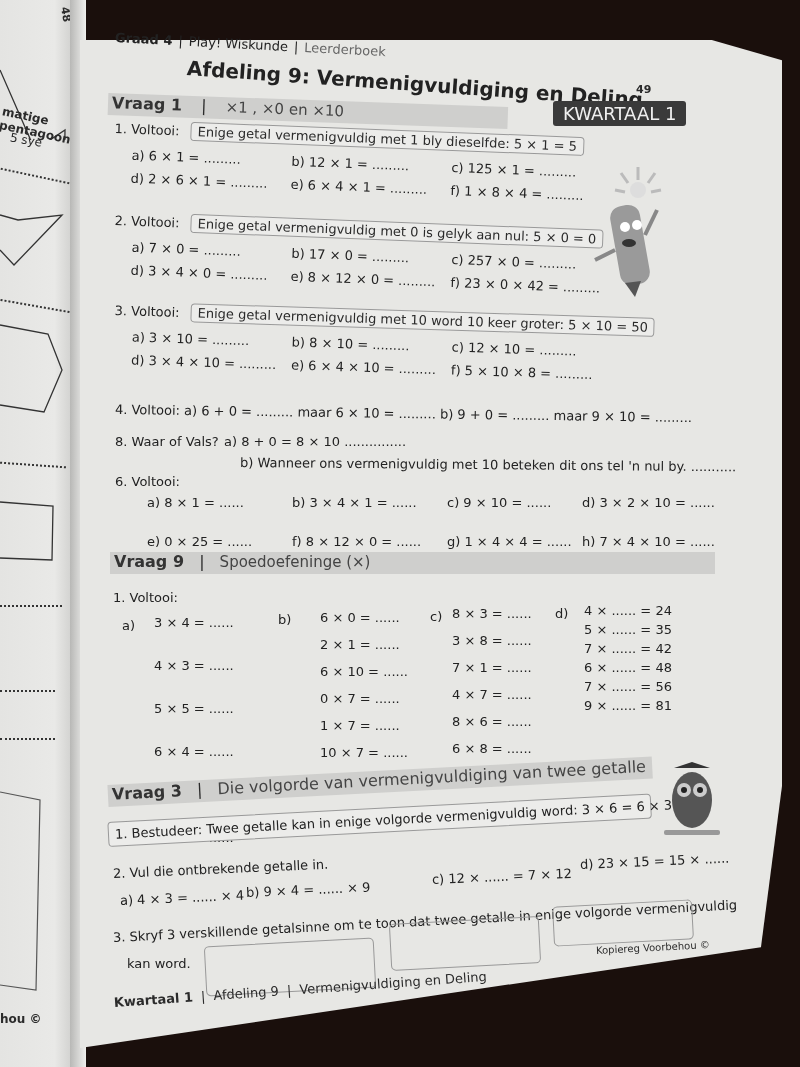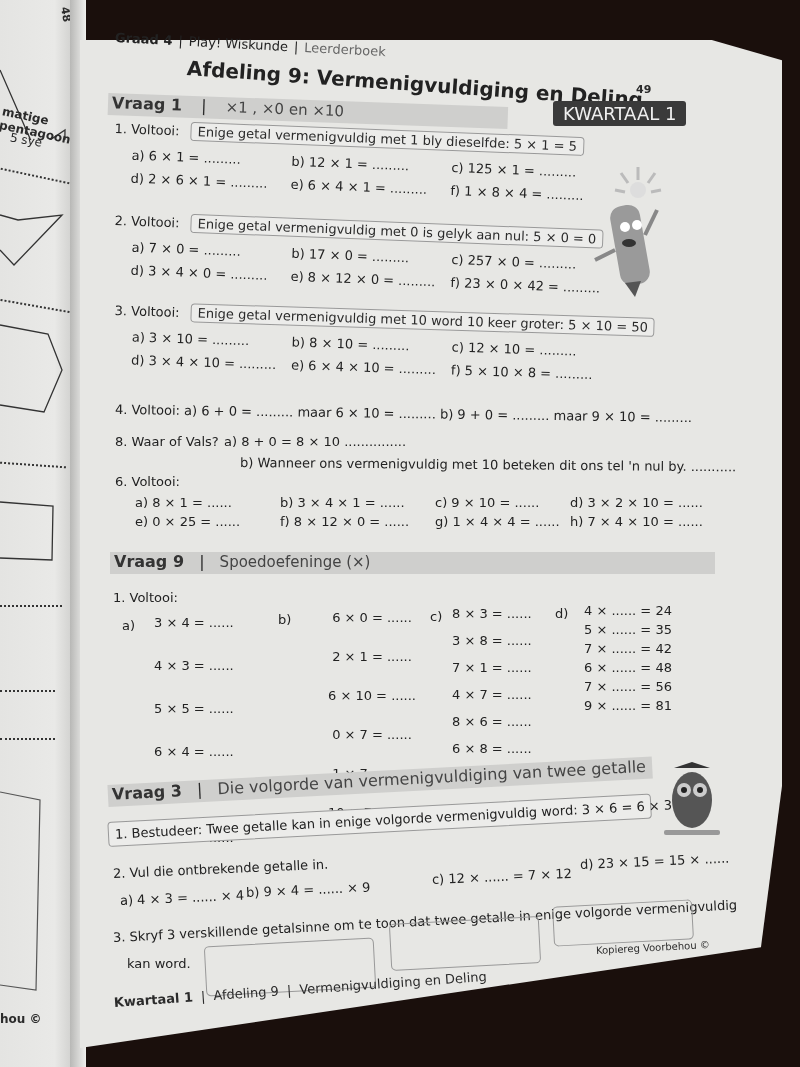--- a/index.html
+++ b/index.html
@@ -127,21 +127,21 @@
   </div>
 </div>
 
 <div class="abs q" style="left:115px;top:402px;transform:rotate(0.8deg);transform-origin:left">4. Voltooi:  a)  6 + 0 = .........  maar  6 × 10 = .........   b)  9 + 0 = .........  maar  9 × 10 = .........</div>
 
 <div class="abs q" style="left:115px;top:434px">8. Waar of Vals?</div>
 <div class="abs q" style="left:224px;top:434px">a)  8 + 0 =  8 × 10  ...............</div>
 <div class="abs q" style="left:240px;top:455px;transform:rotate(0.5deg);transform-origin:left">b)  Wanneer ons vermenigvuldig met 10 beteken dit ons tel 'n nul by.  ...........</div>
 
 <div class="abs q" style="left:115px;top:474px">6. Voltooi:</div>
-<div style="position:absolute;left:135px;top:495px;display:grid;grid-template-columns:145px 155px 135px 140px;row-gap:4px" class="q">
+<div style="position:absolute;left:147px;top:495px;display:grid;grid-template-columns:145px 155px 135px 140px;row-gap:24px" class="q">
   <span>a)  8 × 1 = ......</span>
   <span>b)  3 × 4 × 1 = ......</span>
   <span>c)  9 × 10 = ......</span>
   <span>d)  3 × 2 × 10 = ......</span>
   <span>e)  0 × 25 = ......</span>
   <span>f)  8 × 12 × 0 = ......</span>
   <span>g)  1 × 4 × 4 = ......</span>
   <span>h)  7 × 4 × 10 = ......</span>
 </div>
 
@@ -158,21 +158,21 @@
 <div class="abs q" style="left:555px;top:606px">d)</div>
 
 <div style="position:absolute;left:154px;top:615px;display:flex;flex-direction:column;gap:28px" class="q">
   <span>3 × 4 =  ......</span>
   <span>4 × 3 =  ......</span>
   <span>5 × 5 =  ......</span>
   <span>6 × 4 =  ......</span>
   <span>4 × 6 =  ......</span>
   <span>6 × 6 =  ......</span>
 </div>
-<div style="position:absolute;left:328px;top:610px;display:flex;flex-direction:column;gap:24px;align-items:center" class="q">
+<div style="position:absolute;left:320px;top:610px;display:flex;flex-direction:column;gap:12px;align-items:flex-start" class="q">
   <span>6 × 0 =  ......</span>
   <span>2 × 1 =  ......</span>
   <span>6 × 10 =  ......</span>
   <span>0 × 7 =  ......</span>
   <span>1 × 7 =  ......</span>
   <span>10 × 7 =  ......</span>
 </div>
 <div style="position:absolute;left:452px;top:606px;display:flex;flex-direction:column;gap:12px" class="q">
   <span>8 × 3 =  ......</span>
   <span>3 × 8 =  ......</span>

